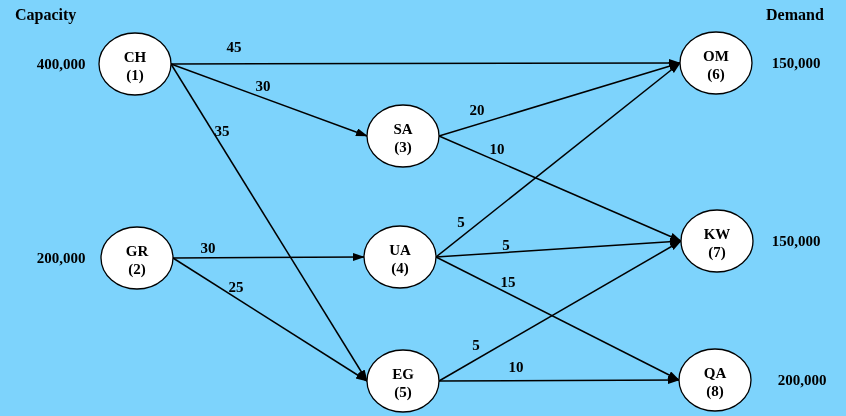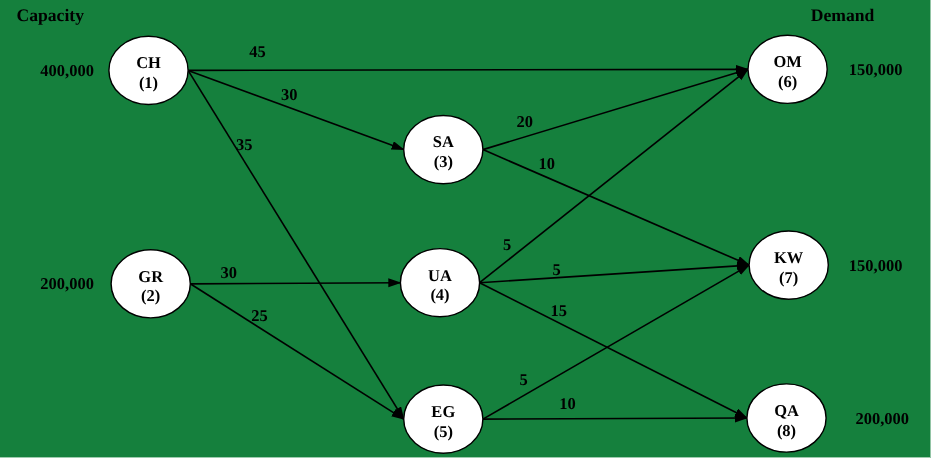--- a/index.html
+++ b/index.html
@@ -4,34 +4,34 @@
 <style>
   html, body {
     margin: 0;
     padding: 0;
     background: #ffffff;
   }
   #canvas {
     position: relative;
     width: 846px;
     height: 416px;
-    background: #15803d;
+    background: #7dd3fc;
     font-family: "Liberation Serif", serif;
     overflow: hidden;
   }
   .corner-header {
     position: absolute;
     top: 6px;
     font-size: 16px;
     font-weight: bold;
     color: #000000;
     white-space: nowrap;
   }
   #capacity-header { left: 15px; }
-  #demand-header  { left: 737px; }
+  #demand-header  { left: 766px; }
   svg text {
     font-family: "Liberation Serif", serif;
     font-weight: bold;
     fill: #000000;
   }
   svg .node-ellipse {
     fill: #ffffff;
     stroke: #000000;
     stroke-width: 1.3;
   }

